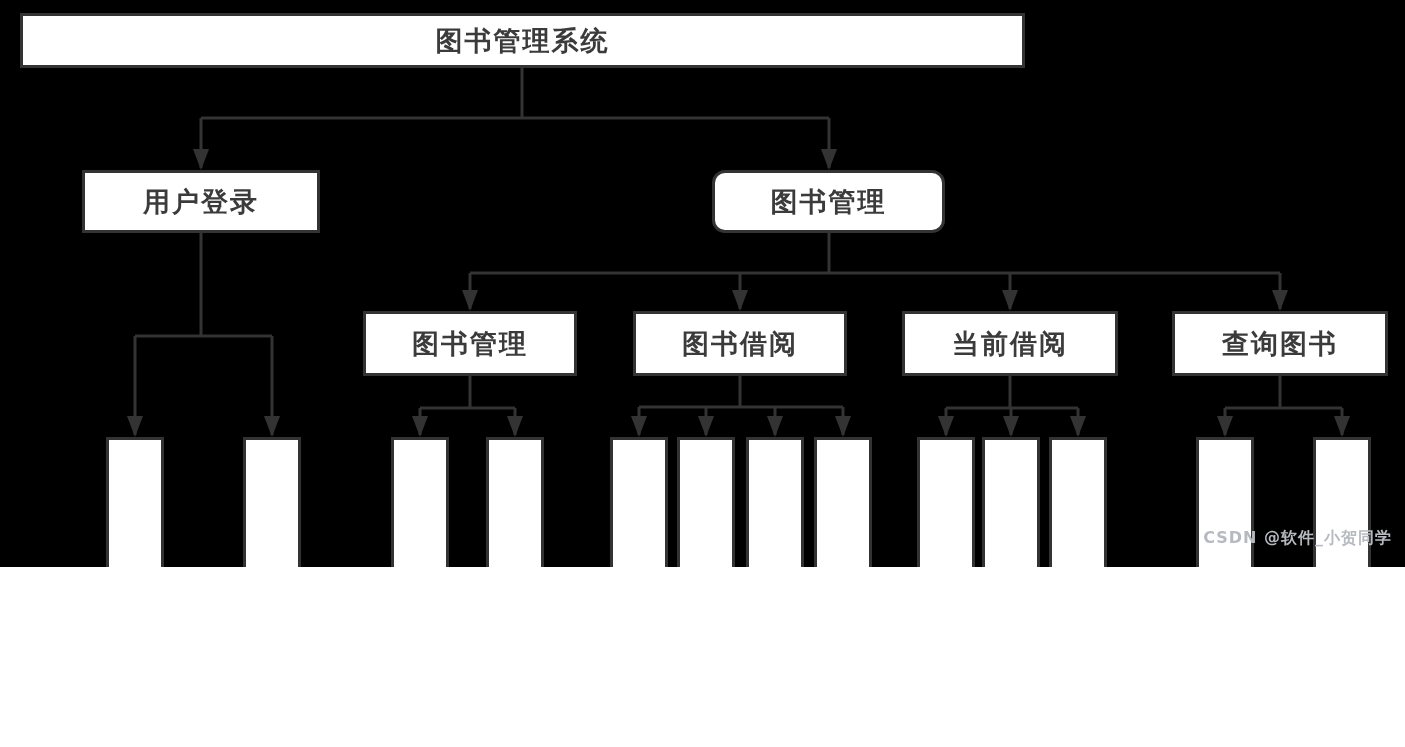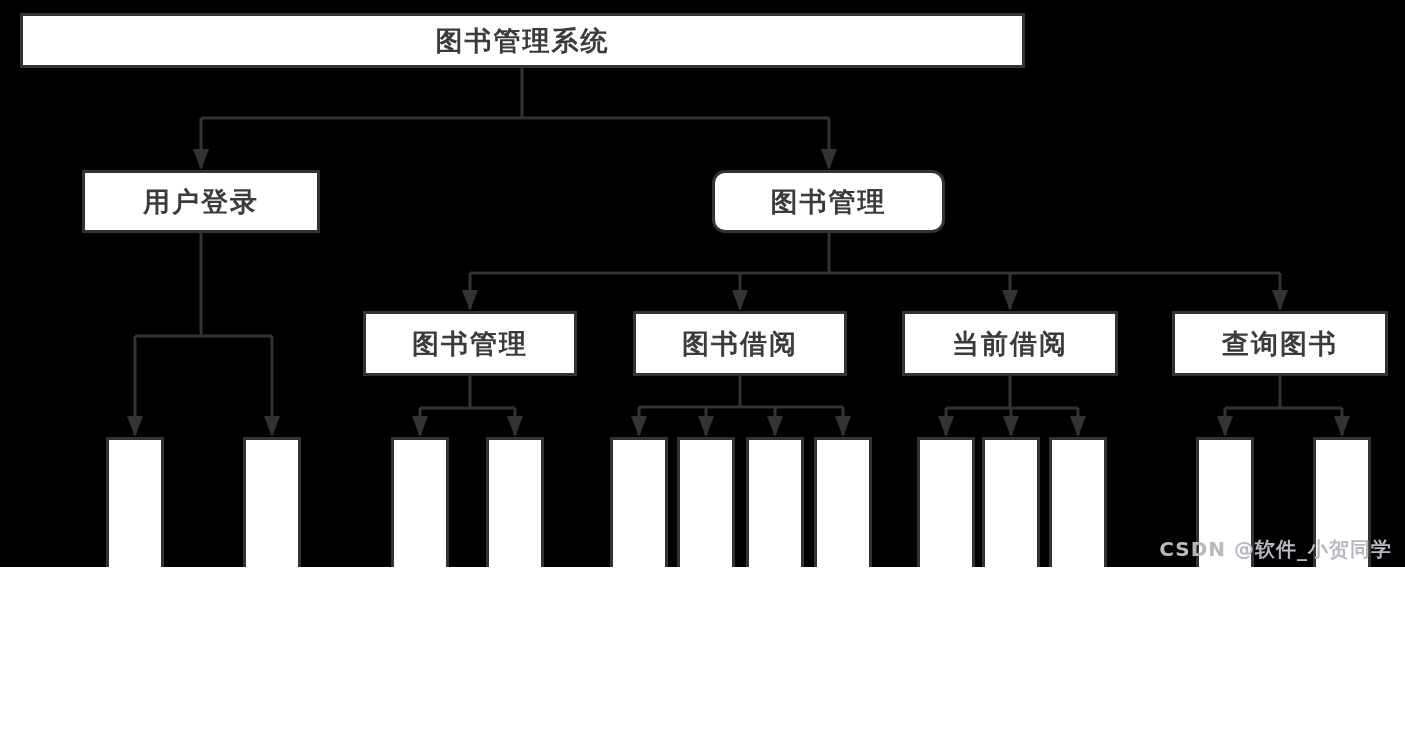--- a/index.html
+++ b/index.html
@@ -13,22 +13,22 @@
     border:3px solid #333333;display:flex;align-items:center;justify-content:center;
   }
   .hlabel{
     font-size:27px;color:#3b3b3b;letter-spacing:2px;white-space:nowrap;line-height:1;
   }
   .vlabel{
     writing-mode:vertical-rl;text-orientation:mixed;
     font-size:26px;letter-spacing:5px;line-height:1;color:#3b3b3b;white-space:nowrap;
   }
   .watermark{
-    position:absolute;right:13px;bottom:4px;
-    font-size:20px;color:#b6bac0;letter-spacing:1px;white-space:nowrap;
+    position:absolute;right:13px;bottom:18px;
+    font-size:16px;color:#b6bac0;letter-spacing:1px;white-space:nowrap;
   }
 </style>
 </head>
 <body>
 
 <div class="stage">
 
   <svg class="wires" viewBox="0 0 1405 747">
     <g fill="none" stroke="#333333" stroke-width="3">
       <path d="M522 68 V118 M201 118 H829 M201 118 V168 M829 118 V168"></path>

